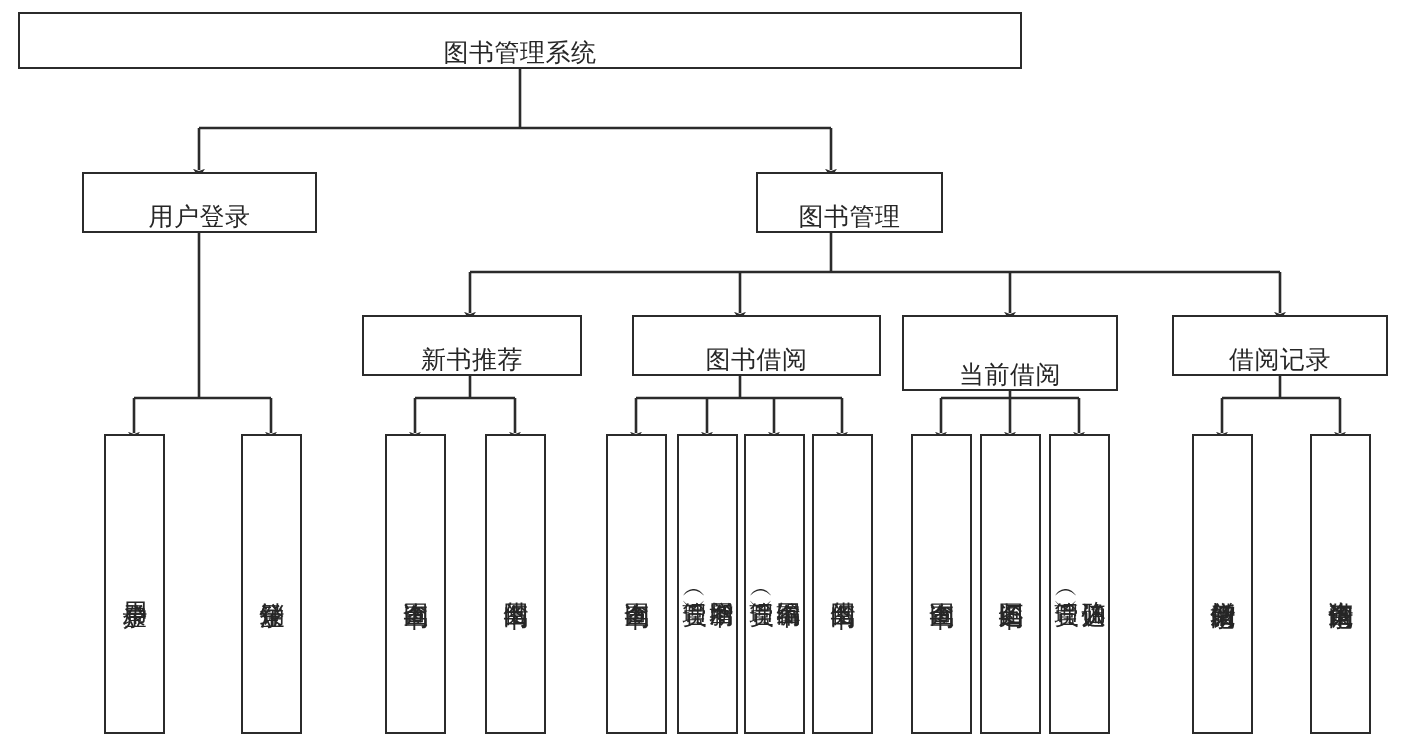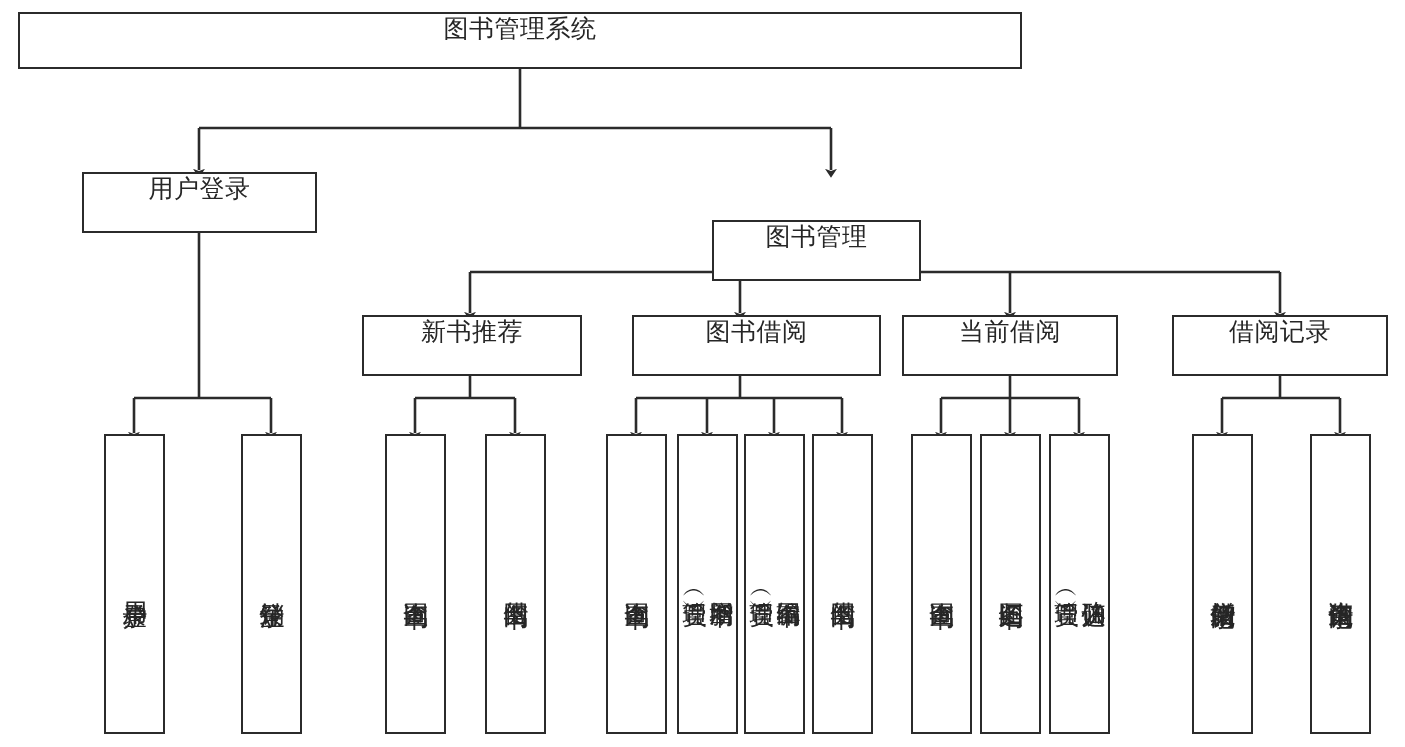--- a/index.html
+++ b/index.html
@@ -24,21 +24,21 @@
     top: 0;
     width: 1405px;
     height: 747px;
   }
   .node {
     position: absolute;
     box-sizing: border-box;
     border: 2.5px solid #2b2b2b;
     background: #ffffff;
     display: flex;
-    align-items: flex-start;
+    align-items: flex-end;
     justify-content: center;
     color: #262626;
     z-index: 2;
   }
   .node-label {
     display: block;
     white-space: pre;
     line-height: 1.18;
     letter-spacing: 0.5px;
   }
@@ -129,31 +129,31 @@
     </g>
   </svg>
 
   <div class="node horizontal" style="left:18px; top:12px; width:1004px; height:57px;">
     <span class="node-label">图书管理系统</span>
   </div>
 
   <div class="node horizontal" style="left:82px; top:172px; width:235px; height:61px;">
     <span class="node-label">用户登录</span>
   </div>
-  <div class="node horizontal" style="left:712px; top:172px; width:209px; height:61px;margin-top:48px;">
+  <div class="node horizontal" style="left:756px; top:172px; width:187px; height:61px;">
     <span class="node-label">图书管理</span>
   </div>
 
   <div class="node horizontal" style="left:362px; top:315px; width:220px; height:61px;">
     <span class="node-label">新书推荐</span>
   </div>
   <div class="node horizontal" style="left:632px; top:315px; width:249px; height:61px;">
     <span class="node-label">图书借阅</span>
   </div>
-  <div class="node horizontal" style="left:902px; top:315px; width:216px; height:61px;">
+  <div class="node horizontal" style="left:902px; top:315px; width:216px; height:76px;">
     <span class="node-label">当前借阅</span>
   </div>
   <div class="node horizontal" style="left:1172px; top:315px; width:216px; height:61px;">
     <span class="node-label">借阅记录</span>
   </div>
 
   <div class="node vertical" style="left:104px; top:434px; width:61px; height:300px;">
     <span class="node-label">用户登录</span>
   </div>
   <div class="node vertical" style="left:241px; top:434px; width:61px; height:300px;">

